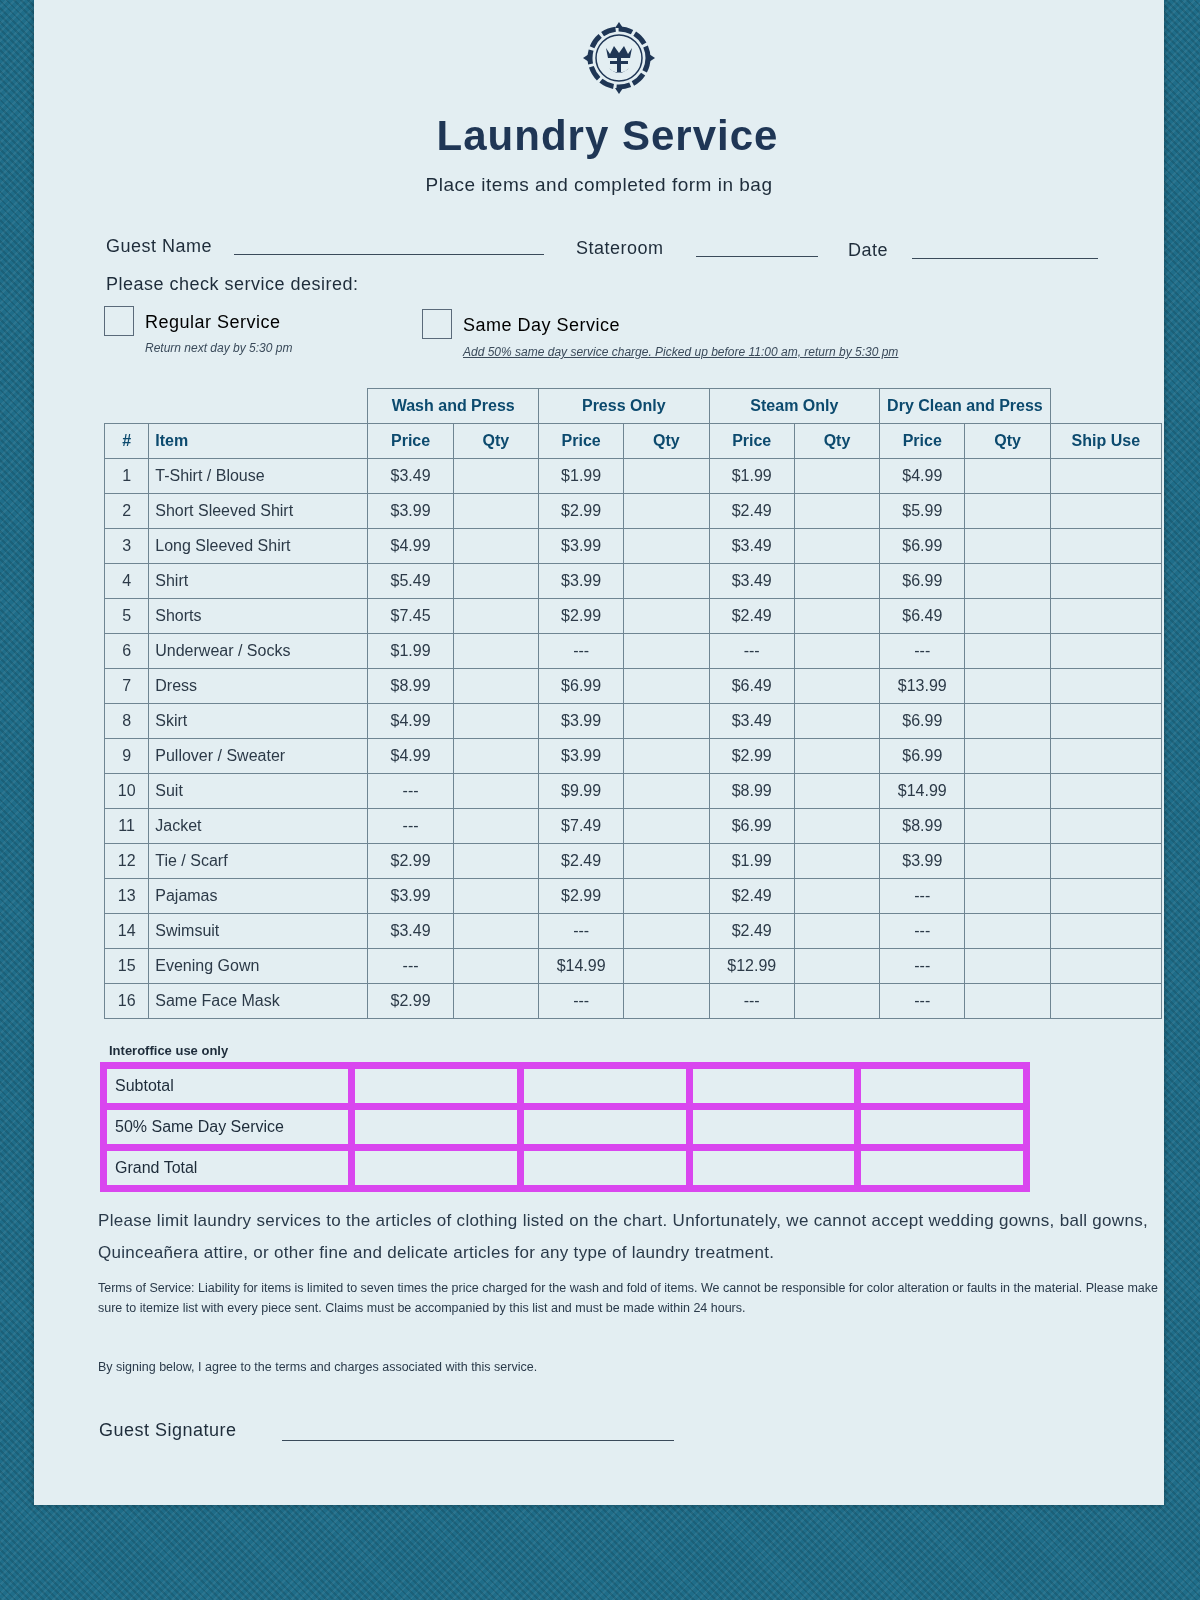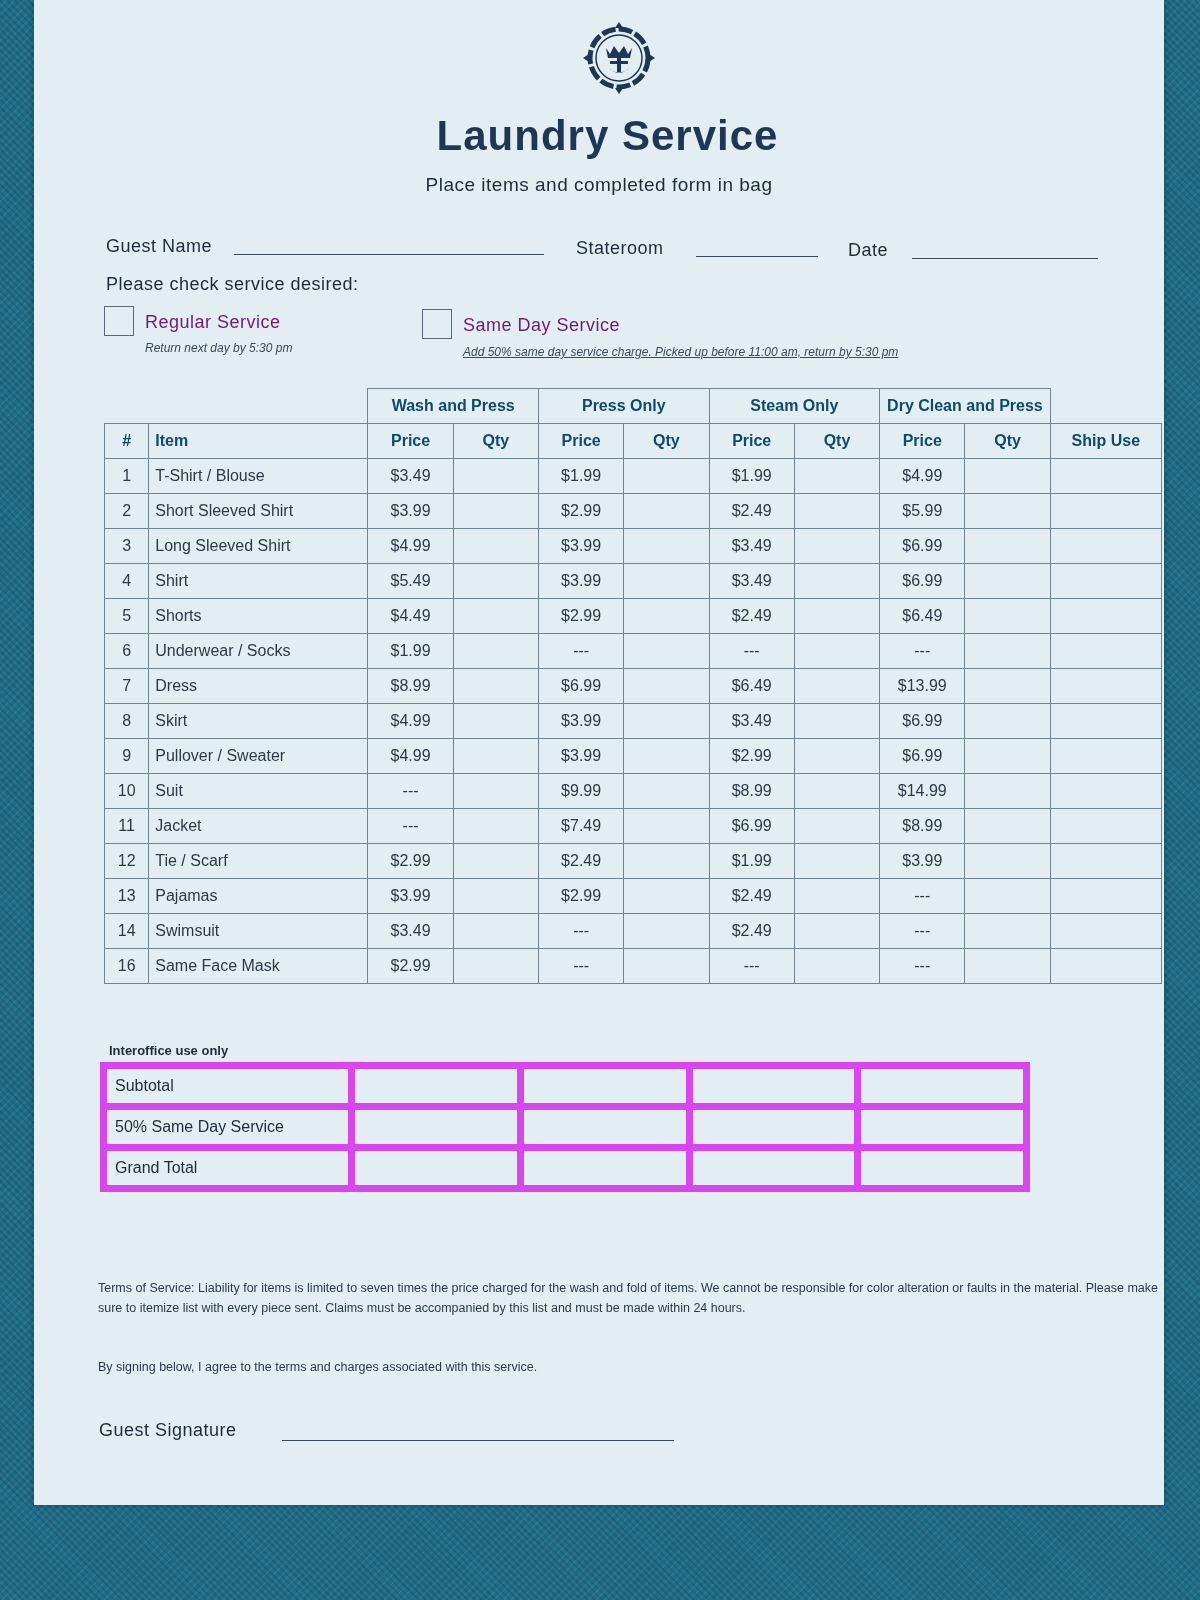--- a/index.html
+++ b/index.html
@@ -9,21 +9,21 @@
     repeating-linear-gradient(-45deg,rgba(255,255,255,0.06) 0 2px,transparent 2px 6px),
     #1f6d89;}
   .paper{position:absolute;left:34px;top:0;width:1130px;height:1505px;background:#e3eef2;
     box-shadow:0 0 6px rgba(0,0,0,0.35);color:#2a3a4a;}
   .logo{position:absolute;left:545px;top:18px;width:80px;height:80px;}
   .title{position:absolute;left:0;right:0;top:112px;text-align:center;font-size:42px;font-weight:bold;color:#1f3655;letter-spacing:1px;padding-left:17px;}
   .subtitle{position:absolute;left:0;right:0;top:174px;text-align:center;font-size:19px;color:#1e2c3a;letter-spacing:0.5px;}
   .field-label{position:absolute;font-size:18px;color:#1e2c3a;letter-spacing:0.5px;}
   .field-line{position:absolute;border-bottom:1.5px solid #3a4a5a;height:0;}
   .checkbox{position:absolute;width:28px;height:28px;border:1.5px solid #5a6a7a;background:transparent;}
-  .svc-label{position:absolute;font-size:18px;color:#701a75;letter-spacing:0.5px;}
+  .svc-label{position:absolute;font-size:18px;color:#000000;letter-spacing:0.5px;}
   .svc-note{position:absolute;font-size:12px;font-style:italic;color:#3a4a5a;}
   table{border-collapse:collapse;position:absolute;}
   .main-table{left:70px;top:388px;width:1058px;font-size:16px;color:#2c3a48;}
   .main-table td,.main-table th{border:1px solid #6f8592;height:34px;padding:0 6px;font-weight:normal;}
   .main-table th{font-size:16px;color:#0c4a6e;font-weight:bold;}
   .main-table .nob{border:none;}
   .main-table .num{text-align:center;width:28px;}
   .main-table .item{text-align:left;width:190px;}
   .main-table .price{text-align:center;width:66px;}
   .main-table .qty{width:66px;}
@@ -152,21 +152,21 @@
           <td class="qty"></td>
           <td class="price">$3.49</td>
           <td class="qty"></td>
           <td class="price">$6.99</td>
           <td class="qty"></td>
           <td class="ship"></td>
         </tr>
         <tr>
           <td class="num">5</td>
           <td class="item">Shorts</td>
-          <td class="price">$4.49</td>
+          <td class="price">$7.45</td>
           <td class="qty"></td>
           <td class="price">$2.99</td>
           <td class="qty"></td>
           <td class="price">$2.49</td>
           <td class="qty"></td>
           <td class="price">$6.49</td>
           <td class="qty"></td>
           <td class="ship"></td>
         </tr>
         <tr>
@@ -280,20 +280,33 @@
           <td class="qty"></td>
           <td class="price">---</td>
           <td class="qty"></td>
           <td class="price">$2.49</td>
           <td class="qty"></td>
           <td class="price">---</td>
           <td class="qty"></td>
           <td class="ship"></td>
         </tr>
         <tr>
+          <td class="num">15</td>
+          <td class="item">Evening Gown</td>
+          <td class="price">---</td>
+          <td class="qty"></td>
+          <td class="price">$14.99</td>
+          <td class="qty"></td>
+          <td class="price">$12.99</td>
+          <td class="qty"></td>
+          <td class="price">---</td>
+          <td class="qty"></td>
+          <td class="ship"></td>
+        </tr>
+        <tr>
           <td class="num">16</td>
           <td class="item">Same Face Mask</td>
           <td class="price">$2.99</td>
           <td class="qty"></td>
           <td class="price">---</td>
           <td class="qty"></td>
           <td class="price">---</td>
           <td class="qty"></td>
           <td class="price">---</td>
           <td class="qty"></td>
@@ -322,18 +335,19 @@
         <tr>
           <td class="lbl">Grand Total</td>
           <td></td>
           <td></td>
           <td></td>
           <td></td>
         </tr>
       </tbody>
   </table>
 
+  <div class="para p1">Please limit laundry services to the articles of clothing listed on the chart. Unfortunately, we cannot accept wedding gowns, ball gowns, Quinceañera attire, or other fine and delicate articles for any type of laundry treatment.</div>
   <div class="para p2">Terms of Service: Liability for items is limited to seven times the price charged for the wash and fold of items. We cannot be responsible for color alteration or faults in the material. Please make sure to itemize list with every piece sent. Claims must be accompanied by this list and must be made within 24 hours.</div>
   <div class="para p3">By signing below, I agree to the terms and charges associated with this service.</div>
 
   <div class="sig-label">Guest Signature</div>
   <div class="sig-line"></div>
 </div>
 
 </body></html>

